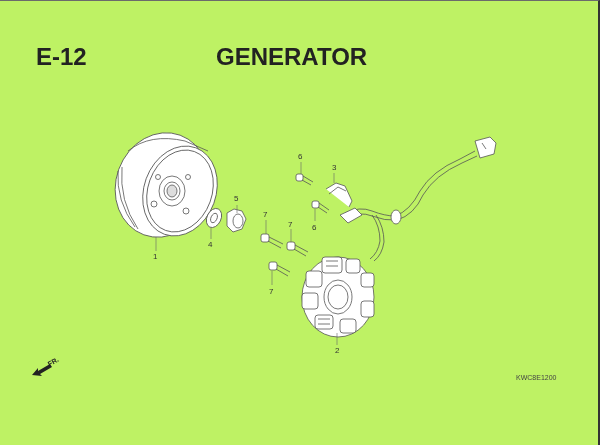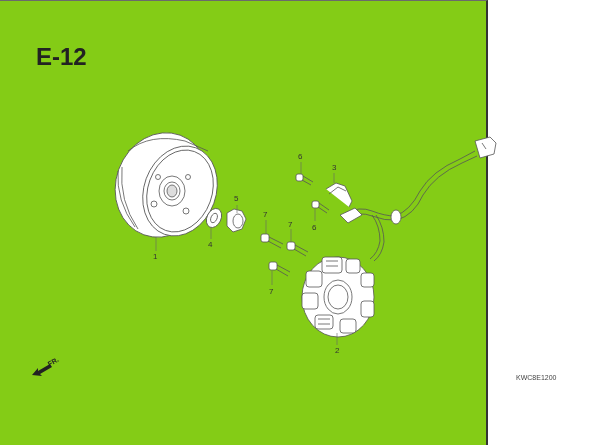--- a/index.html
+++ b/index.html
@@ -1,29 +1,30 @@
 <!DOCTYPE html>
 <html><head>
   <meta charset="utf-8">
   <style>
     html, body { margin: 0; padding: 0; background: #fff; }
     body { width: 600px; height: 445px; overflow: hidden; position: relative; font-family: "Liberation Sans", sans-serif; }
-    .page { position: absolute; left: 0; top: 0; width: 488px; height: 445px; background: #84cc16; border-top: 1px solid #6b6b6b; border-right: 2px solid #333; box-sizing: border-box; }
+    .page { position: absolute; left: 0; top: 0; width: 600px; height: 445px; background: #bef264; border-top: 1px solid #6b6b6b; border-right: 2px solid #333; box-sizing: border-box; }
     .section-code { position: absolute; left: 36px; top: 42px; font-weight: bold; font-size: 24px; color: #222; letter-spacing: 0px; }
     .title { position: absolute; left: 216px; top: 42px; font-weight: bold; font-size: 24px; color: #222; }
     .fr-mark { position: absolute; left: 30px; top: 352px; width: 40px; height: 26px; }
     .ref-code { position: absolute; left: 516px; top: 373px; font-size: 7px; color: #444; }
     svg.diagram { position: absolute; left: 0; top: 0; }
     .callout { font-family: "Liberation Sans", sans-serif; font-size: 8px; fill: #333; }
   </style>
 </head>
 <body>
 
 <div class="page">
   <div class="section-code">E-12</div>
+  <div class="title">GENERATOR</div>
 
   <svg class="diagram" width="600" height="445" viewBox="0 0 600 445">
     <g fill="none" stroke="#555" stroke-width="0.8">
 
       <g>
         <ellipse cx="162" cy="184" rx="46" ry="53" transform="rotate(20 162 184)" fill="#fff"></ellipse>
         <path d="M128 150 Q150 132 185 140 L208 150"></path>
         <ellipse cx="180" cy="190" rx="36" ry="46" transform="rotate(20 180 190)" fill="#fff"></ellipse>
         <ellipse cx="180" cy="190" rx="32" ry="42" transform="rotate(20 180 190)"></ellipse>
         <ellipse cx="172" cy="190" rx="13" ry="15" fill="#fff"></ellipse>

